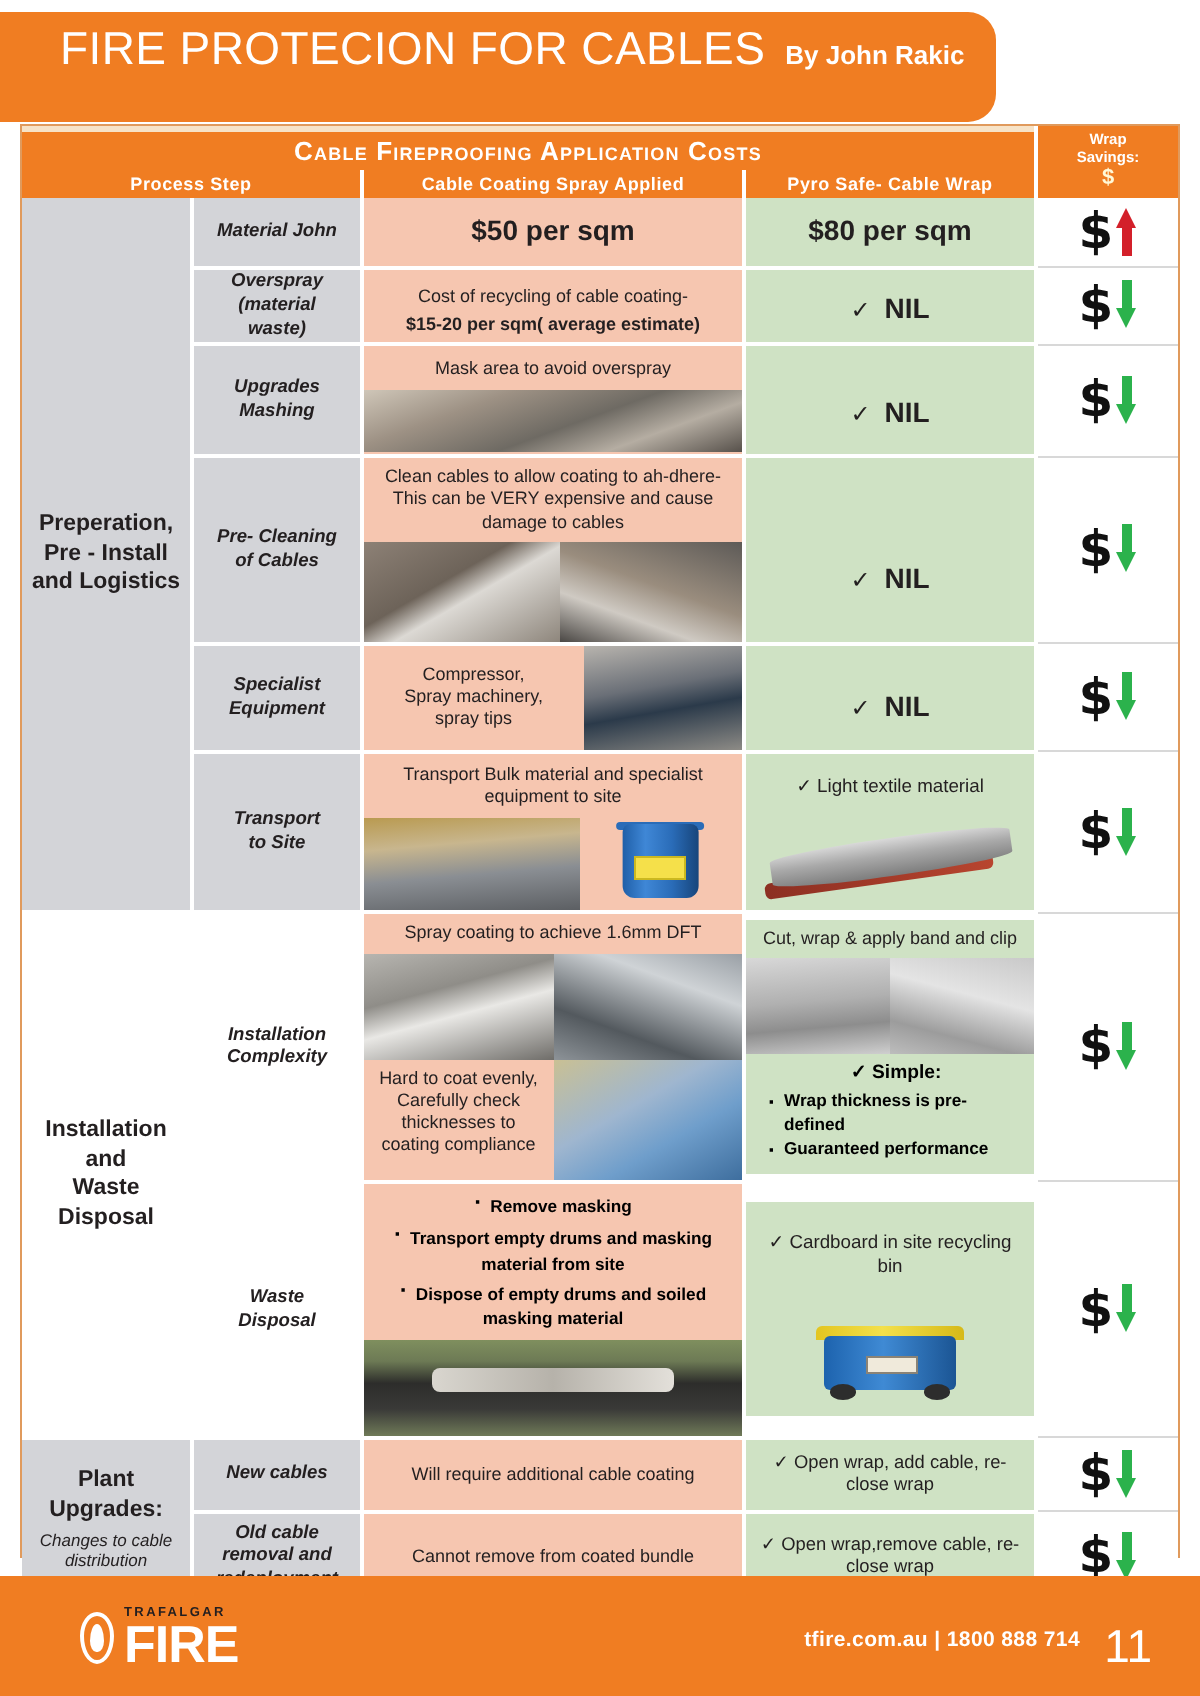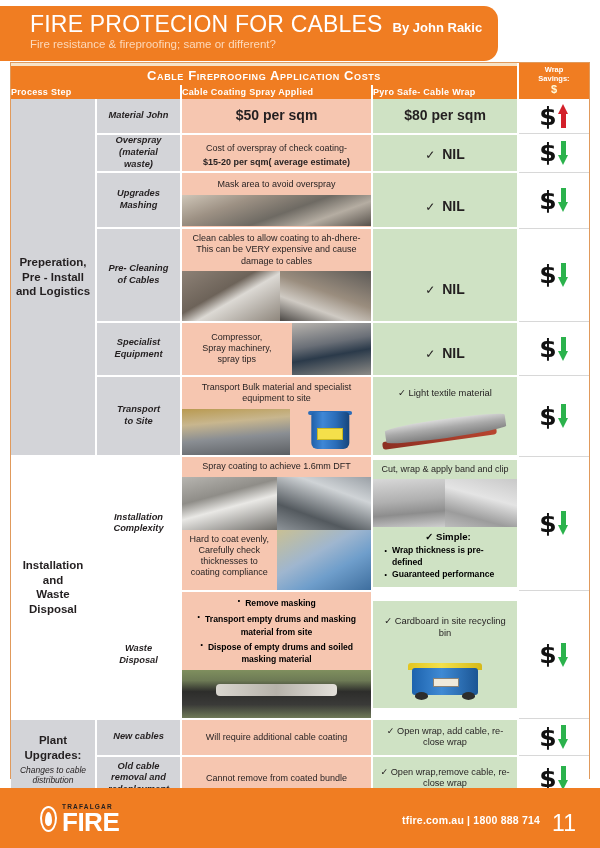--- a/index.html
+++ b/index.html
@@ -53,21 +53,21 @@
     font-size: 13px; font-weight: 700; letter-spacing: .6px;
     height: 19px; font-variant: small-caps;
   }
   .savings-head {
     background: #f07d22; color:#fff; text-align:center;
     font-size: 7.5px; font-weight: 700; line-height: 1.15;
     border-left: 2px solid #fff;
   }
   .savings-head .dollar { font-size: 11px; display:block; color:#fff9d8;}
   .colhead {
-    background: #f07d22; color:#fff; text-align:left;
+    background: #f07d22; color:#fff; text-align:center;
     font-size: 9px; font-weight: 700; letter-spacing: .3px;
     height: 14px; border-left: 2px solid #ffffff;
   }
   .colhead.first { border-left: none; }
 
   
   .grp {
     background: #d3d4d8; color:#231f20; text-align:center;
     font-size: 11.5px; font-weight: 700; line-height: 1.28;
     border-bottom: 2px solid #ffffff; border-right: 2px solid #ffffff;
@@ -205,21 +205,20 @@
 </head>
 <body>
 
 <div class="page">
 
   <div class="header-band"></div>
   <div class="title-row">
     <span class="title-main">FIRE PROTECION FOR CABLES</span>
     <span class="title-author">By John Rakic</span>
   </div>
-  <div class="subtitle">Fire resistance &amp; fireproofing; same or different?</div>
 
   <div class="table-wrap">
     <table class="tbl">
       <colgroup>
         <col class="c-group">
           <col class="c-step">
           <col class="c-spray">
           <col class="c-wrap">
           <col class="c-save">
       </colgroup>
@@ -268,21 +267,21 @@
           </td>
         </tr>
 
         <tr>
           <td class="step" style="height:38px">
             <span>Overspray</span><br>
             <span>(material</span><br>
             <span>waste)</span>
           </td>
           <td class="cell pink">
-            <div class="txtbox" style="padding-top:8px">Cost of overspray of check coating-</div>
+            <div class="txtbox" style="padding-top:8px">Cost of recycling of cable coating-</div>
             <div class="txtbox" style="font-weight:700;padding-top:0">$15-20 per sqm( average estimate)</div>
           </td>
           <td class="cell green">
             <div class="txtbox nil" style="padding-top:10px"><span class="tick">✓</span><span>NIL</span></div>
           </td>
           <td class="save">
             <span class="glyph">
               <span class="dsign">$</span>
               <span class="arrow down">
                   <i class="stem"></i>

